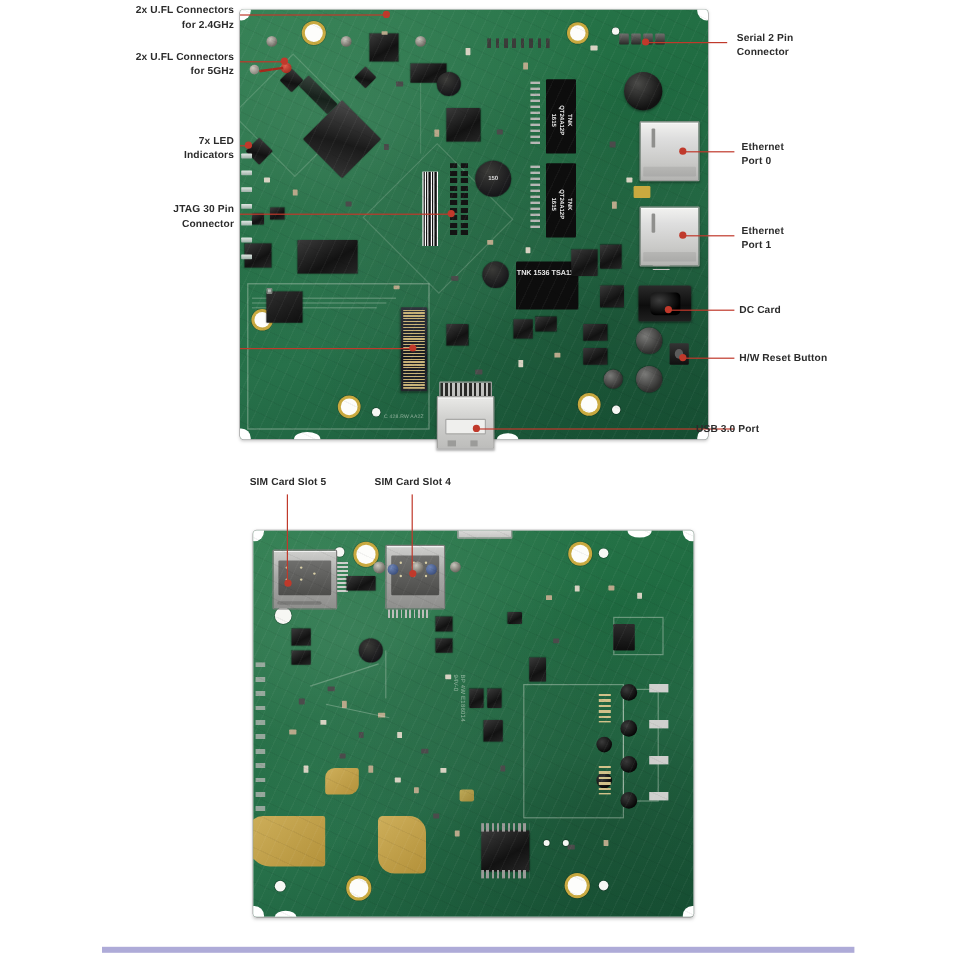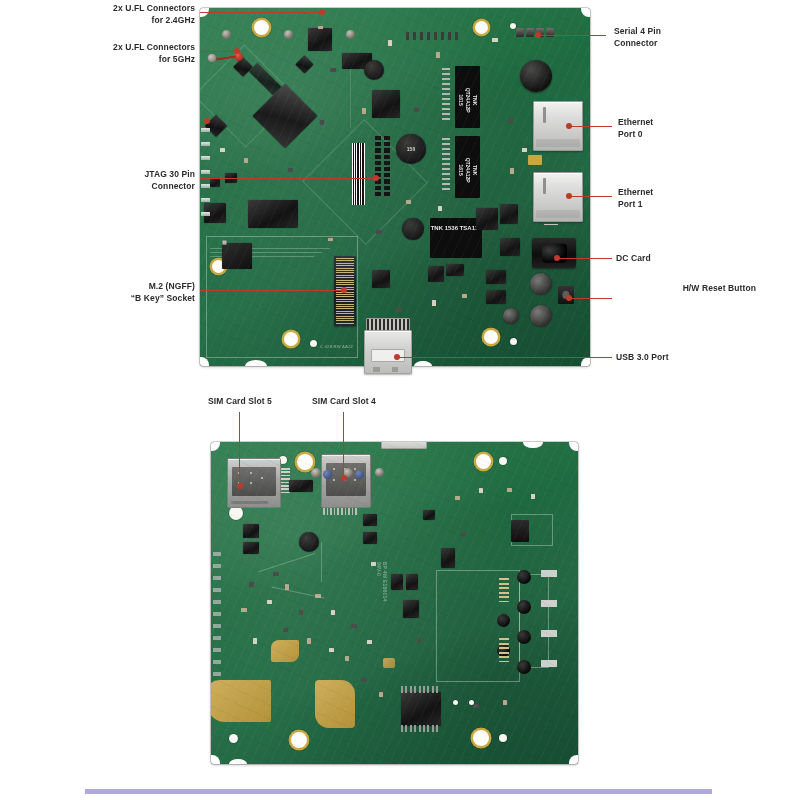--- a/index.html
+++ b/index.html
@@ -337,59 +337,59 @@
   <div class="label r" style="left:50px;top:3px;width:145px;">2x U.FL Connectors
 for 2.4GHz</div>
   <div class="lead h" style="left:200px;top:12px;width:122px;"></div>
   <div class="dot" style="left:319px;top:9px;"></div>
 
   <div class="label r" style="left:50px;top:42px;width:145px;">2x U.FL Connectors
 for 5GHz</div>
   <div class="lead h" style="left:200px;top:51px;width:38px;"></div>
   <div class="dot" style="left:234px;top:48px;"></div>
 
+  <div class="label r" style="left:60px;top:112px;width:135px;">7x LED
+Indicators</div>
   <div class="lead h" style="left:200px;top:121px;width:10px;"></div>
   <div class="dot" style="left:204px;top:118px;"></div>
 
   <div class="label r" style="left:60px;top:169px;width:135px;">JTAG 30 Pin
 Connector</div>
   <div class="lead h" style="left:200px;top:178px;width:176px;"></div>
   <div class="dot" style="left:373px;top:175px;"></div>
 
-  <div class="label r" style="left:55px;top:281px;width:140px;">M.2 (NGFF)
-“B Key” Socket</div>
   <div class="lead h" style="left:200px;top:290px;width:144px;"></div>
   <div class="dot" style="left:341px;top:287px;"></div>
 
   <div class="lead h" style="left:538px;top:35px;width:68px;"></div>
   <div class="dot" style="left:535px;top:32px;"></div>
-  <div class="label l" style="left:614px;top:26px;width:130px;">Serial 4 Pin
+  <div class="label l" style="left:614px;top:26px;width:130px;">Serial 2 Pin
 Connector</div>
 
   <div class="lead h" style="left:570px;top:126px;width:42px;"></div>
   <div class="dot" style="left:566px;top:123px;"></div>
   <div class="label l" style="left:618px;top:117px;width:130px;">Ethernet
 Port 0</div>
 
   <div class="lead h" style="left:570px;top:196px;width:42px;"></div>
   <div class="dot" style="left:566px;top:193px;"></div>
   <div class="label l" style="left:618px;top:187px;width:130px;">Ethernet
 Port 1</div>
 
   <div class="lead h" style="left:558px;top:258px;width:54px;"></div>
   <div class="dot" style="left:554px;top:255px;"></div>
   <div class="label l" style="left:616px;top:253px;width:130px;">DC Card</div>
 
   <div class="lead h" style="left:570px;top:298px;width:42px;"></div>
   <div class="dot" style="left:566px;top:295px;"></div>
-  <div class="label l" style="left:616px;top:283px;width:140px;text-align:right;">H/W Reset Button</div>
+  <div class="label l" style="left:616px;top:293px;width:140px;">H/W Reset Button</div>
 
   <div class="lead h" style="left:397px;top:357px;width:215px;"></div>
   <div class="dot" style="left:394px;top:354px;"></div>
-  <div class="label l" style="left:616px;top:352px;width:130px;">USB 3.0 Port</div>
+  <div class="label l" style="left:580px;top:352px;width:130px;">USB 3.0 Port</div>
 
   <div class="board" style="left:211px;top:442px;width:367px;height:322px;border-radius:3px;">
 
     <div class="notch" style="left:-7px;top:-7px;width:16px;height:16px;"></div>
     <div class="notch" style="right:-7px;top:-7px;width:16px;height:16px;"></div>
     <div class="notch" style="left:-7px;bottom:-7px;width:16px;height:16px;"></div>
     <div class="notch" style="right:-7px;bottom:-7px;width:16px;height:16px;"></div>
     <div class="notch" style="left:312px;top:-5px;width:20px;height:11px;border-radius:50%;"></div>
     <div class="notch" style="left:18px;bottom:-5px;width:18px;height:10px;border-radius:50%;"></div>
 

